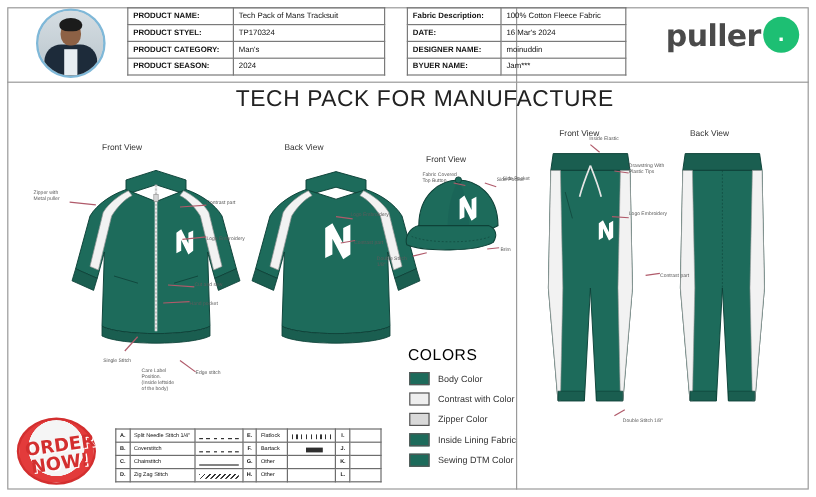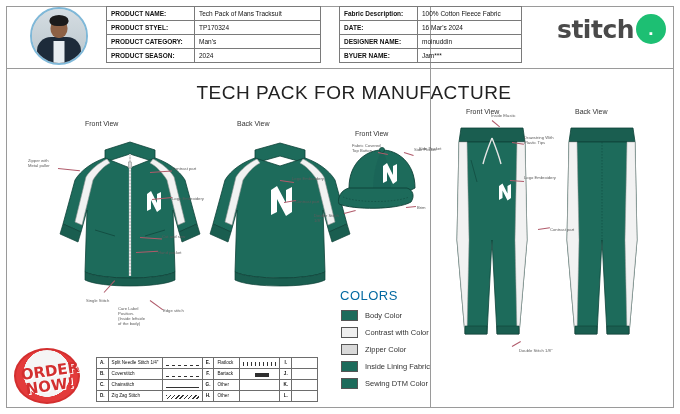--- a/index.html
+++ b/index.html
@@ -73,21 +73,21 @@
     font-weight: bold; font-size: 25px; color: #4a4a4a; letter-spacing: -0.5px;
   }
   .fiverr .dot {
     width: 30px; height: 30px; border-radius: 50%; background: #1dbf73;
     display: flex; align-items: center; justify-content: center;
     color: #fff; font-weight: bold; font-size: 19px;
   }
 
   
   .title {
-    position: absolute; top: 82px; left: 0; right: 0;
+    position: absolute; top: 72px; left: 0; right: 0;
     text-align: center;
     font-size: 19px; color: #222; letter-spacing: 0.5px; padding-left: 28px;
   }
 
   
   .frame {
     position: absolute; left: 6px; top: 6px; right: 6px; bottom: 6px;
     border: 1px solid #9a9a9a;
     pointer-events: none;
   }
@@ -108,21 +108,21 @@
   
   .anno {
     position: absolute; font-size: 4.2px; color: #5b5b5b; line-height: 5px;
     white-space: pre-line;
   }
   .lead { position: absolute; background: #b05a6a; height: 1px; transform-origin: left center; }
 
   
   .colors-title {
     position: absolute; left: 340px; top: 288px;
-    font-size: 13px; color: #0369a1; letter-spacing: 0.5px;
+    font-size: 13px; color: #000000; letter-spacing: 0.5px;
   }
   .swatch-row {
     position: absolute; left: 341px; display: flex; align-items: center; gap: 7px;
     font-size: 7.5px; color: #333;
   }
   .swatch {
     width: 17px; height: 11px; border: 1px solid #555;
   }
 
   
@@ -229,21 +229,21 @@
       </tr>
       <tr>
         <td class="k">BYUER NAME:</td>
         <td class="v">Jam***</td>
       </tr>
     </tbody>
       </table>
   </div>
 
   <div class="fiverr">
-    <span class="word">stitch</span>
+    <span class="word">puller</span>
     <span class="dot">.</span>
   </div>
 
   <div class="title">TECH PACK FOR MANUFACTURE</div>
 
   <div class="vlabel" style="left:85px; top:120px;">Front View</div>
   <div class="vlabel" style="left:237px; top:120px;">Back View</div>
   <div class="vlabel" style="left:355px; top:130px;">Front View</div>
   <div class="vlabel" style="left:466px; top:108px;">Front View</div>
   <div class="vlabel" style="left:575px; top:108px;">Back View</div>

